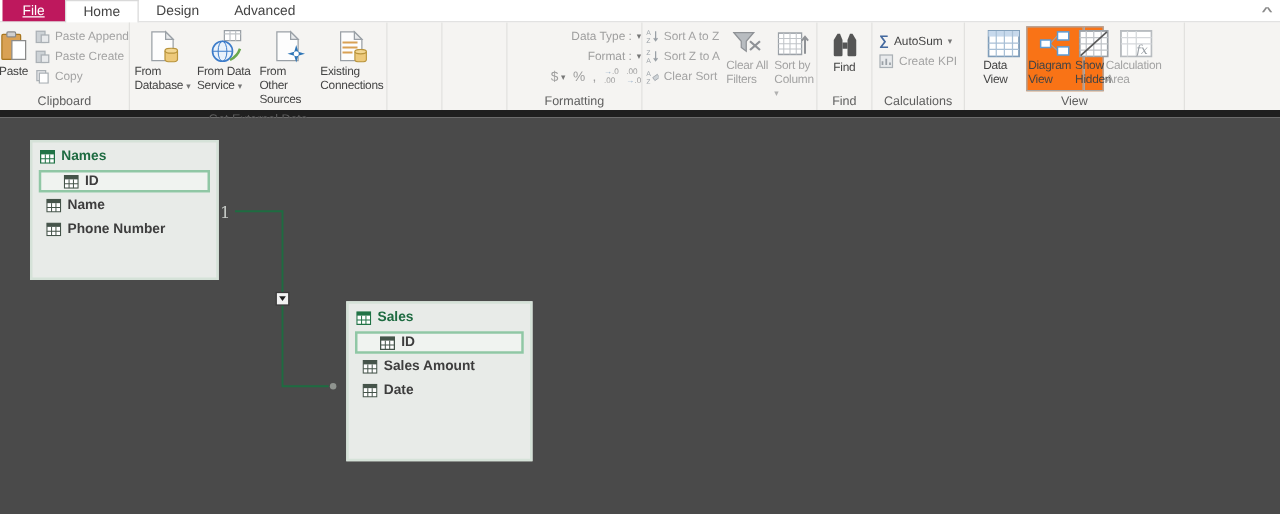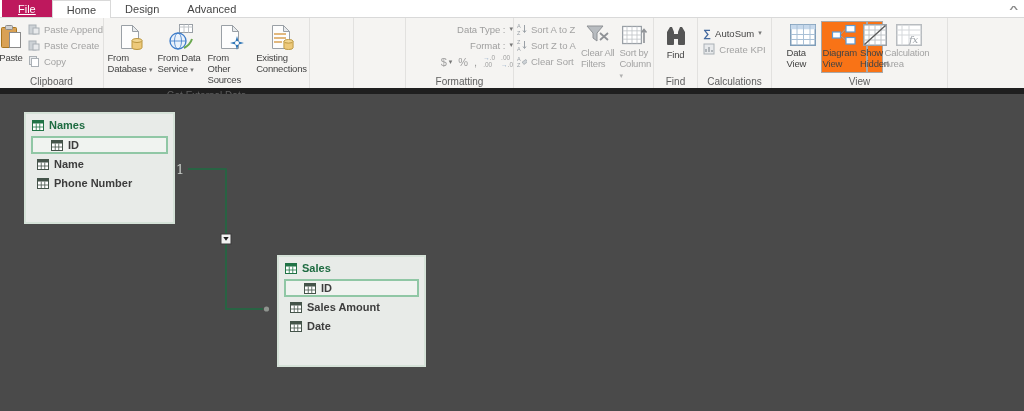--- a/index.html
+++ b/index.html
@@ -406,21 +406,21 @@
         <span>Name</span>
       </div>
       <div class="frow">
         <svg class="ticon" width="12" height="11" style="color:#45544a">
             <use href="#tgrid"></use>
           </svg>
         <span>Phone Number</span>
       </div>
     </div>
 
-    <div class="card" style="left:277px; top:161px; width:149px; height:112px">
+    <div class="card" style="left:277px; top:147px; width:149px; height:128px">
       <div class="card-h">
         <svg class="ticon" width="12" height="11" style="color:#217346">
             <use href="#tgrid"></use>
           </svg>
         <span>Sales</span>
       </div>
       <div class="frow selected">
         <svg class="ticon" width="12" height="11" style="color:#45544a">
             <use href="#tgrid"></use>
           </svg>

